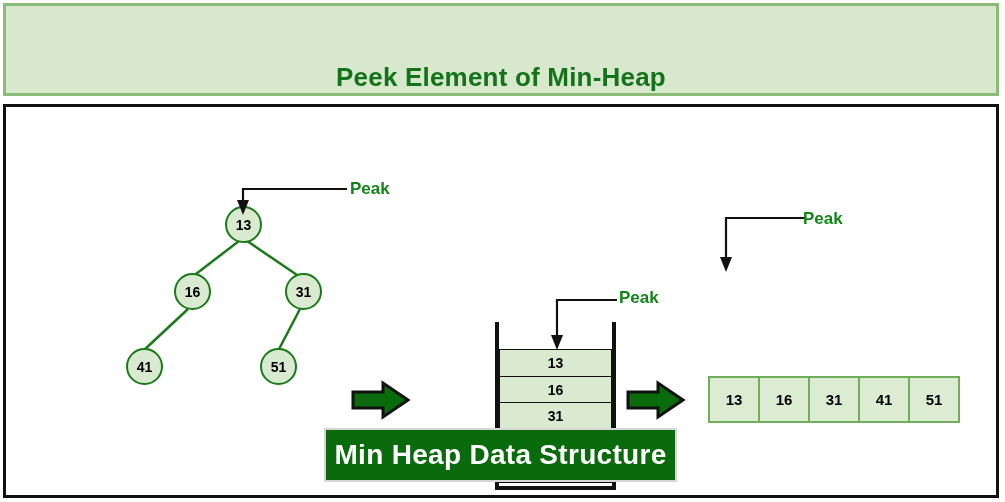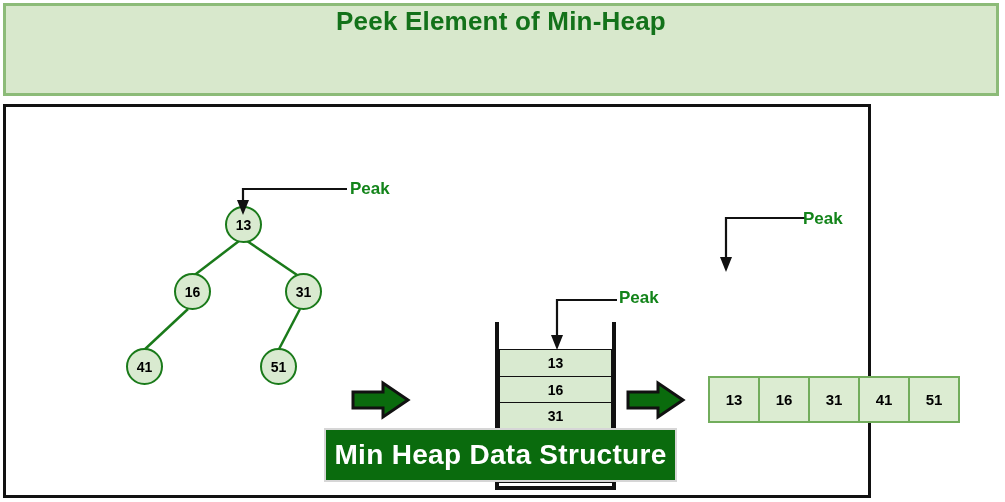--- a/index.html
+++ b/index.html
@@ -22,37 +22,37 @@
   #title-banner {
     position: absolute;
     left: 3px;
     top: 3px;
     width: 996px;
     height: 93px;
     background: #d8e8cc;
     border: 3px solid #8cbb78;
     box-sizing: border-box;
     display: flex;
-    align-items: flex-start;
+    align-items: flex-end;
     justify-content: center;
   }
   #title-text {
     color: #13721a;
     font-size: 26px;
     font-weight: bold;
     letter-spacing: 0.2px;
     text-align: center;
   }
 
   
   #content-frame {
     position: absolute;
     left: 3px;
     top: 104px;
-    width: 868px;
+    width: 996px;
     height: 394px;
     background: #ffffff;
     border: 3px solid #111111;
     box-sizing: border-box;
   }
 
   
   #tree-panel {
     position: absolute;
     left: 0px;

